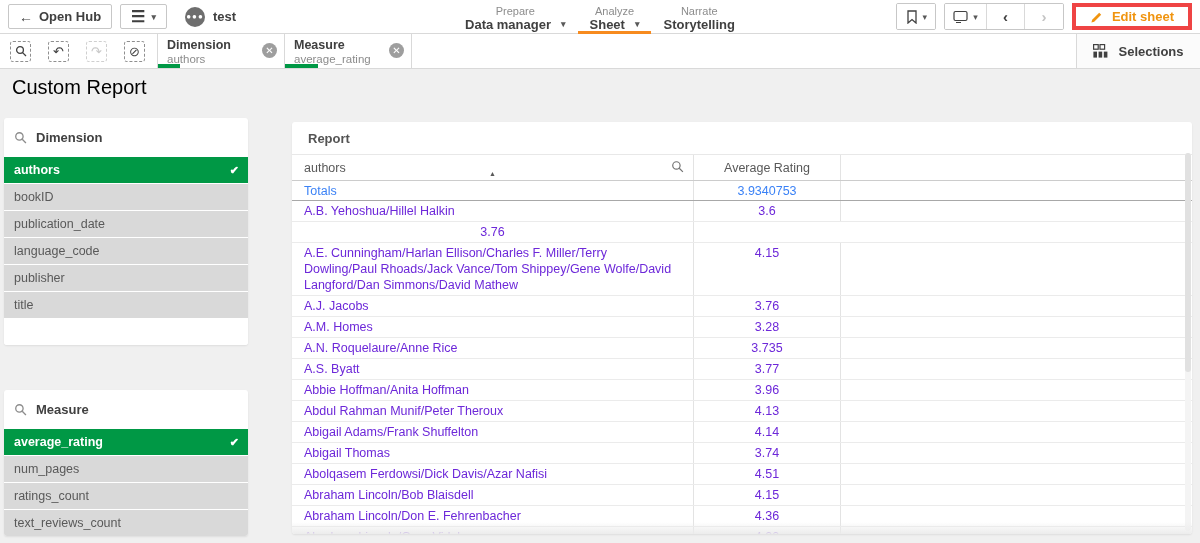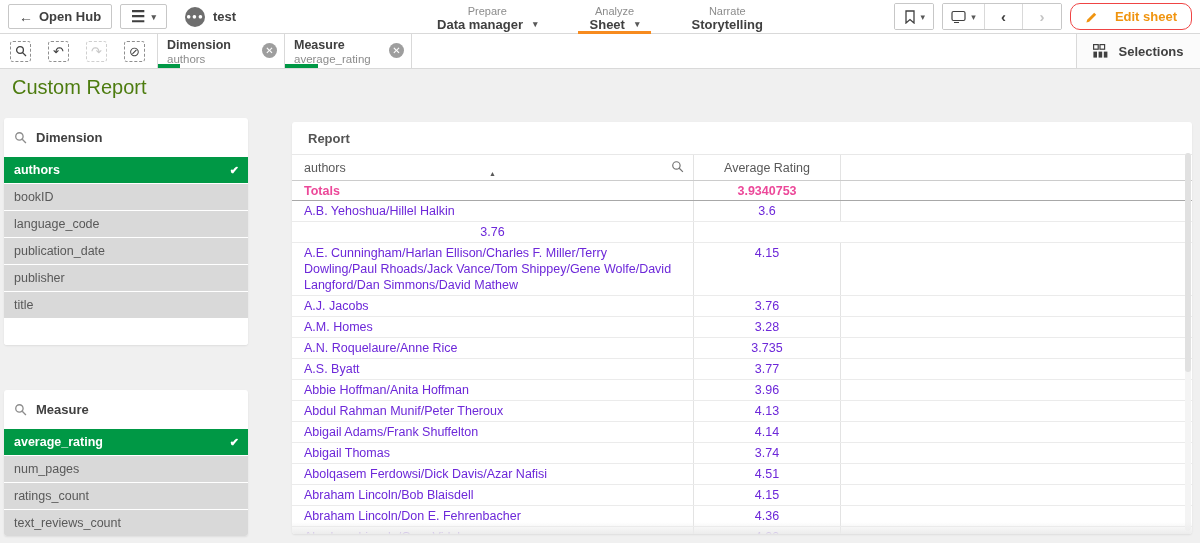--- a/index.html
+++ b/index.html
@@ -9,52 +9,52 @@
   
   .topbar { position:relative; height:34px; background:#fff; border-bottom:1px solid #d9d9d9; display:flex; align-items:center; padding:0 8px; z-index:3; }
   .tb-left { display:flex; align-items:center; gap:8px; }
   .btn { height:25px; display:inline-flex; align-items:center; gap:6px; padding:0 10px; background:#fff; border:1px solid #c7c7c7; border-radius:2px; font-size:13px; font-weight:bold; color:#404040; cursor:pointer; }
   .arrow-glyph { font-size:14px; font-weight:bold; }
   .caret { font-size:9px; color:#595959; }
   .app-chip { display:flex; align-items:center; gap:8px; margin-left:10px; }
   .app-circle { width:20px; height:20px; border-radius:50%; background:#6e6e6e; color:#fff; font-size:8px; letter-spacing:1px; display:flex; align-items:center; justify-content:center; }
   .app-name { font-size:13px; font-weight:bold; }
 
-  .nav-center { position:absolute; left:50%; top:0; transform:translateX(-50%); height:38px; display:flex; gap:28px; }
+  .nav-center { position:absolute; left:50%; top:0; transform:translateX(-50%); height:38px; display:flex; }
   .nav-item { position:relative; height:34px; padding:2px 12px 0; display:flex; flex-direction:column; align-items:center; justify-content:center; cursor:pointer; }
   .nav-sec { font-size:11px; color:#8c8c8c; line-height:12px; }
   .nav-lbl { font-size:13px; font-weight:bold; color:#404040; line-height:15px; display:flex; align-items:center; gap:10px; }
   .nav-item.active::after { content:""; position:absolute; left:0; right:0; bottom:0; height:3px; background:#f78b1f; }
 
   .tb-right { margin-left:auto; display:flex; align-items:center; gap:8px; }
   .btn-group { display:flex; border:1px solid #c7c7c7; border-radius:2px; overflow:hidden; }
   .btn-group .seg { height:25px; min-width:38px; display:flex; align-items:center; justify-content:center; gap:5px; padding:0 8px; background:#fff; border:none; border-right:1px solid #d9d9d9; cursor:pointer; font-size:15px; color:#404040; }
   .btn-group .seg:last-child { border-right:none; }
   .seg.disabled { color:#c4c4c4; cursor:default; }
   .chev { font-size:15px; font-weight:bold; line-height:1; }
-  .edit-btn { height:27px; display:inline-flex; align-items:center; gap:16px; padding:0 14px; background:#fff; border:1px solid #ef4444; border-radius:10px; color:#f0940f; font-size:13px; font-weight:bold; cursor:pointer; }
+  .edit-btn { height:27px; display:inline-flex; align-items:center; gap:8px; padding:0 14px; background:#fff; border:4px solid #ef4444; border-radius:0; color:#f0940f; font-size:13px; font-weight:bold; cursor:pointer; }
 
   
   .selbar { height:35px; background:#fff; border-bottom:1px solid #d9d9d9; display:flex; align-items:stretch; z-index:2; position:relative; }
   .sel-tools { display:flex; align-items:center; gap:17px; padding:0 12px 0 10px; }
   .tool { width:21px; height:21px; border:1px dashed #8f8f8f; border-radius:3px; display:flex; align-items:center; justify-content:center; cursor:pointer; background:#fff; font-size:13px; color:#404040; }
   .tool.disabled { border-color:#cfcfcf; color:#c9c9c9; }
   .chips { display:flex; }
   .chip { position:relative; width:128px; border-left:1px solid #d9d9d9; border-right:1px solid #d9d9d9; padding:4px 26px 0 9px; cursor:pointer; background:#fff; margin-right:-1px; }
   .chip-title { font-size:12.5px; font-weight:bold; color:#404040; line-height:15px; white-space:nowrap; }
   .chip-value { font-size:11.5px; color:#8c8c8c; line-height:13px; white-space:nowrap; overflow:hidden; }
   .chip-close { position:absolute; right:7px; top:9px; width:15px; height:15px; border-radius:50%; background:#9e9e9e; color:#fff; font-size:10px; line-height:15px; text-align:center; cursor:pointer; }
   .chip-bar { position:absolute; left:0; bottom:0; height:4px; background:#009845; }
   .chip-dim .chip-bar { width:22px; }
   .chip-mea .chip-bar { width:33px; }
   .sel-right { margin-left:auto; width:124px; border-left:1px solid #d9d9d9; display:flex; align-items:center; justify-content:center; gap:9px; cursor:pointer; background:#fbfbfb; }
   .sel-right span { font-size:13px; font-weight:bold; color:#404040; }
 
   
-  .page-title { position:absolute; left:12px; top:76px; font-size:20px; color:#4d7c0f; font-weight:normal; }
+  .page-title { position:absolute; left:12px; top:76px; font-size:20px; color:#000000; font-weight:normal; }
 
   .panel { position:absolute; left:4px; width:244px; background:#fff; border-radius:3px; box-shadow:0 1px 2px rgba(0,0,0,.08); overflow:hidden; }
   .panel-dim { top:118px; }
   .panel-mea { top:390px; }
   .panel-head { height:38px; display:flex; align-items:center; gap:9px; padding:0 10px; }
   .panel-head span { font-size:13px; font-weight:bold; color:#404040; }
   .litem { position:relative; height:26px; line-height:26px; margin-top:1px; background:#d9d9d9; color:#595959; font-size:12.5px; padding:0 10px; cursor:pointer; white-space:nowrap; }
   .litem .check { display:none; }
   .litem.selected { background:#009845; color:#fff; font-weight:bold; }
   .litem.selected .check { display:block; position:absolute; right:9px; top:0; font-size:11px; color:#fff; }
@@ -67,21 +67,21 @@
   .trow { display:grid; grid-template-columns:402px 147px 1fr; border-bottom:1px solid #ebebeb; }
   .tcell { padding:2px 12px; font-size:12.5px; line-height:16px; color:#6d28d9; border-right:1px solid #e3e3e3; }
   .tcell:last-child { border-right:none; }
   .tcell.num { text-align:center; }
   .hrow { border-bottom:1px solid #cccccc; }
   .hrow .tcell { padding-top:5px; padding-bottom:4px; color:#595959; }
   .hcell-authors { position:relative; }
   .hcell-authors .srch { position:absolute; right:9px; top:5px; }
   .hcell-authors .sort { position:absolute; left:50%; bottom:-2px; transform:translateX(-50%); font-size:7px; color:#595959; }
   .totrow { border-bottom:1px solid #a8a8a8; }
-  .totrow .tcell { font-weight:bold; color:#ec4899; padding-top:2px; padding-bottom:1px; }
+  .totrow .tcell { font-weight:normal; color:#3b82f6; padding-top:2px; padding-bottom:1px; }
   .report-fade { position:absolute; left:0; right:0; bottom:0; height:12px; background:linear-gradient(rgba(240,240,240,0), rgba(235,235,235,.95)); pointer-events:none; }
   .vscroll { position:absolute; top:31px; right:1px; bottom:3px; width:6px; background:#f4f4f4; border-radius:3px; }
   .vscroll .thumb { width:6px; height:58%; background:#e1e1e1; border-radius:3px; }
 
   svg { display:block; }
 </style>
 </head>
 <body>
 
 <div class="topbar">
@@ -210,26 +210,26 @@
         <span>authors</span>
         <span class="check">✔</span>
       </div>
 
       <div class="litem">
         <span>bookID</span>
         
       </div>
 
       <div class="litem">
+        <span>publication_date</span>
+        
+      </div>
+
+      <div class="litem">
         <span>language_code</span>
-        
-      </div>
-
-      <div class="litem">
-        <span>publication_date</span>
         
       </div>
 
       <div class="litem">
         <span>publisher</span>
         
       </div>
 
       <div class="litem">
         <span>title</span>

